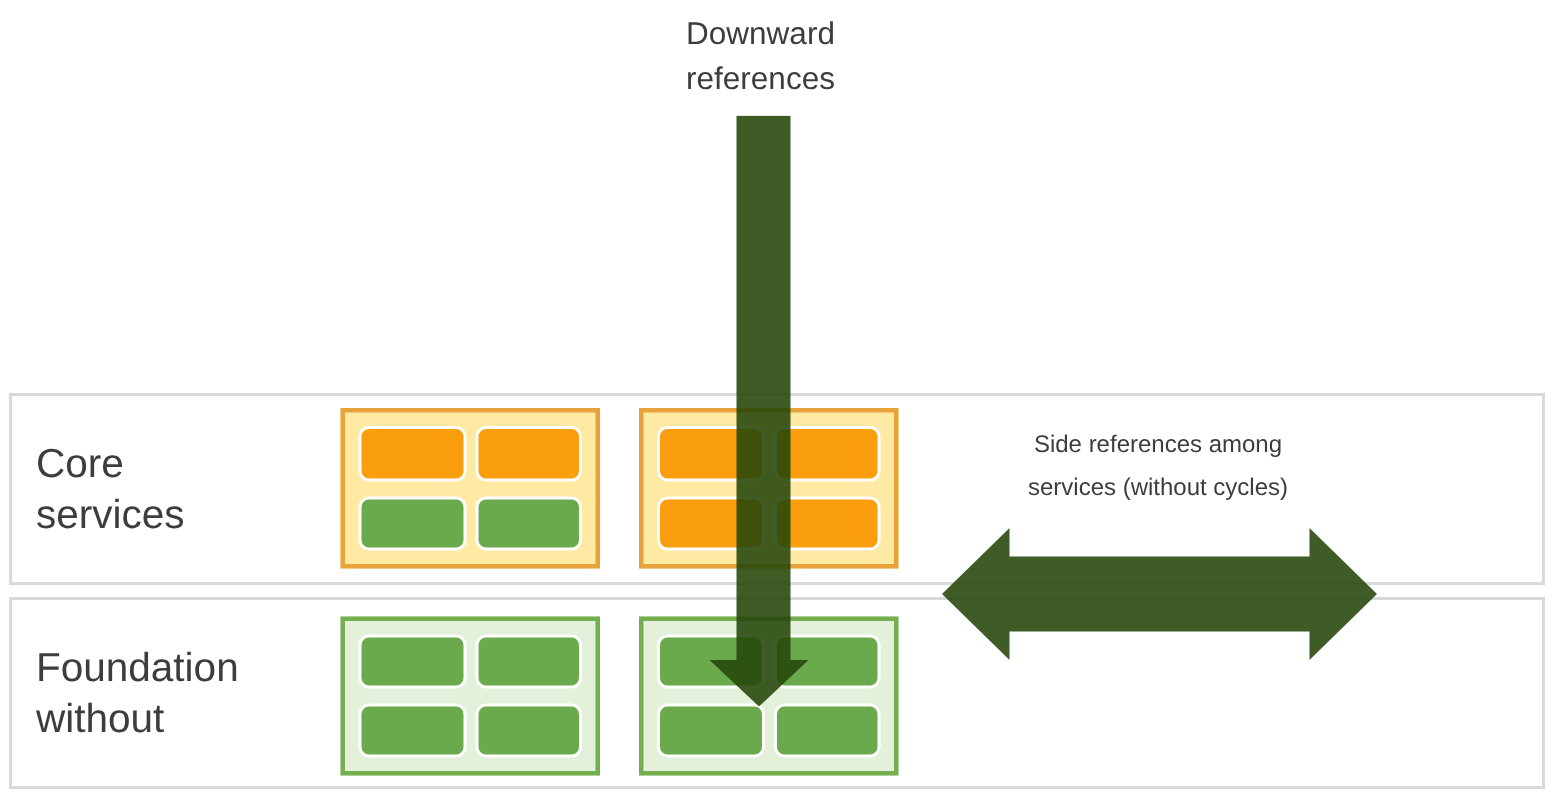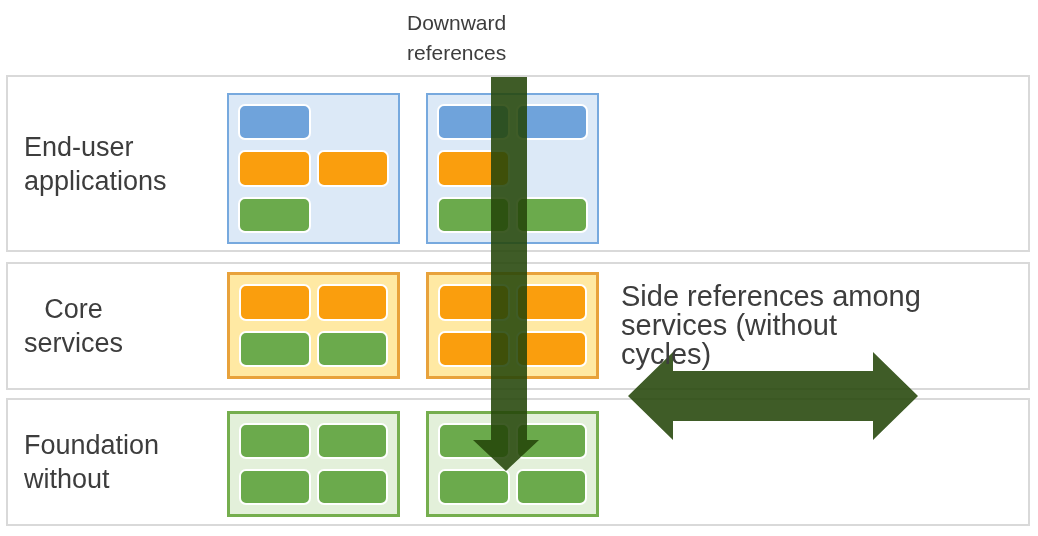--- a/index.html
+++ b/index.html
@@ -6,21 +6,21 @@
   .canvas {
     position:relative; width:1038px; height:536px; background:#fff;
     font-family:"Liberation Sans", sans-serif; color:var(--text,#3D3D3D);
     overflow:hidden;
   }
   .band {
     position:absolute; left:6px; width:1024px; background:var(--band_bg,#fff);
     border:2px solid var(--band_border,#D9D9D9); box-sizing:border-box;
   }
   .band-1 { top:75px;  height:177px; }
-  .band-2 { top:262px; height:128px;text-align:center; }
+  .band-2 { top:262px; height:128px; }
   .band-3 { top:398px; height:128px; }
   .band-label {
     position:absolute; left:16px; top:50%; transform:translateY(-50%);
     font-size:27px; line-height:34px; white-space:pre-line; color:var(--text,#3D3D3D);
   }
   .box {
     position:absolute; box-sizing:border-box; display:grid;
     grid-template-columns:1fr 1fr; column-gap:6px; row-gap:10px; padding:9px 9px;
     border-style:solid;
   }
@@ -41,50 +41,30 @@
   .arrow-down {
     left:473px; top:77px; width:66px; height:394px;
     clip-path:polygon(18px 0, 54px 0, 54px 363px, 66px 363px, 33px 394px, 0 363px, 18px 363px);
   }
   .arrow-side {
     left:628px; top:352px; width:290px; height:88px;
     clip-path:polygon(0 44px, 45px 0, 45px 19px, 245px 19px, 245px 0, 290px 44px,
                       245px 88px, 245px 69px, 45px 69px, 45px 88px);
   }
   .float-label {
-    position:absolute; text-align:left; white-space:pre-line; color:var(--text,#3D3D3D);
+    position:absolute; text-align:center; white-space:pre-line; color:var(--text,#3D3D3D);
   }
   .label-down { left:407px; top:8px;   width:200px; font-size:21px; line-height:30px; }
-  .label-side { left:621px; top:282px; width:302px; font-size:29px; line-height:29px; }
+  .label-side { left:621px; top:282px; width:302px; font-size:16px; line-height:29px; }
 </style>
 </head>
 <body>
 
 <div class="canvas">
 
-  <div class="band band-1">
-    <div class="band-label">End-user
-applications</div>
-    <div class="box b1 col-a box-blue">
-        <div class="blk blk-blue"></div>
-        <div class="cell-empty"></div>
-        <div class="blk blk-orange"></div>
-        <div class="blk blk-orange"></div>
-        <div class="blk blk-green"></div>
-        <div class="cell-empty"></div>
-      </div>
-    <div class="box b1 col-b box-blue">
-        <div class="blk blk-blue"></div>
-        <div class="blk blk-blue"></div>
-        <div class="blk blk-orange"></div>
-        <div class="cell-empty"></div>
-        <div class="blk blk-green"></div>
-        <div class="blk blk-green"></div>
-      </div>
-  </div>
 
   <div class="band band-2">
     <div class="band-label">Core
 services</div>
     <div class="box b2 col-a box-gold">
         <div class="blk blk-orange"></div>
         <div class="blk blk-orange"></div>
         <div class="blk blk-green"></div>
         <div class="blk blk-green"></div>
       </div>

